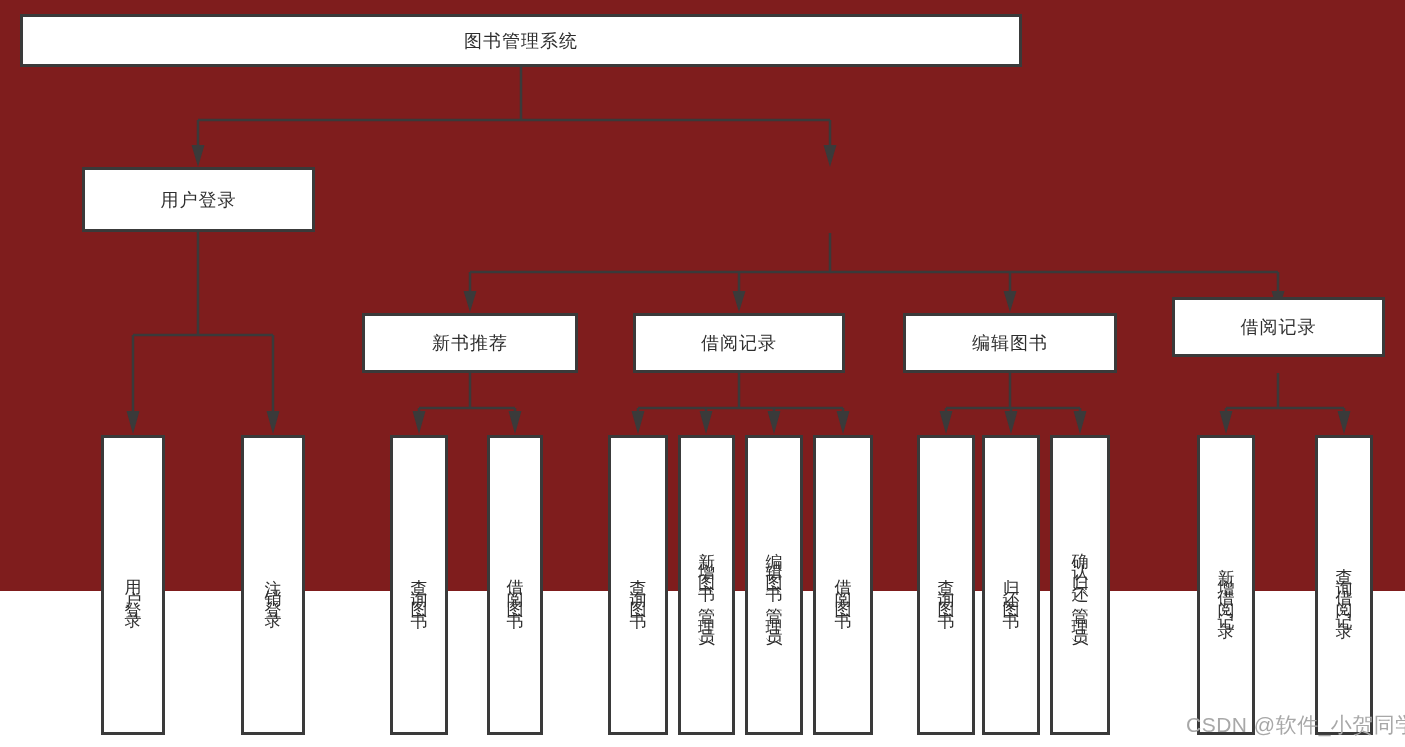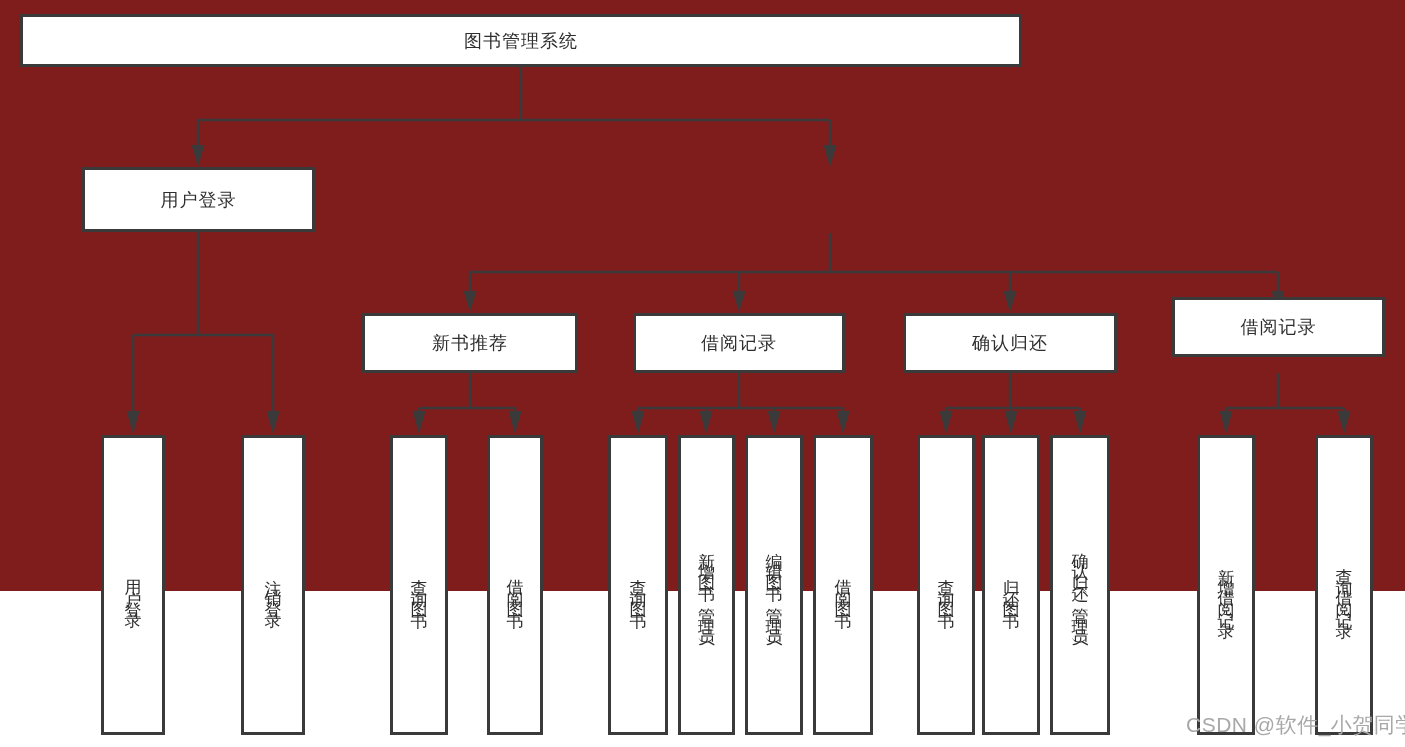--- a/index.html
+++ b/index.html
@@ -104,21 +104,21 @@
       <polygon points="1337.5,411 1350.5,411 1344,434"></polygon>
     </g>
   </svg>
 
   <div class="node h-node" style="left:20px;top:14px;width:1002px;height:53px">图书管理系统</div>
 
   <div class="node h-node" style="left:82px;top:167px;width:233px;height:65px">用户登录</div>
 
   <div class="node h-node" style="left:362px;top:313px;width:216px;height:60px">新书推荐</div>
   <div class="node h-node" style="left:633px;top:313px;width:212px;height:60px">借阅记录</div>
-  <div class="node h-node" style="left:903px;top:313px;width:214px;height:60px">确认归还</div>
+  <div class="node h-node" style="left:903px;top:313px;width:214px;height:60px">编辑图书</div>
   <div class="node h-node" style="left:1172px;top:297px;width:213px;height:60px">借阅记录</div>
 
   <div class="node v-node" style="left:101px;top:435px;width:64px;height:300px">用户登录</div>
   <div class="node v-node" style="left:241px;top:435px;width:64px;height:300px">注销登录</div>
 
   <div class="node v-node" style="left:390px;top:435px;width:58px;height:300px">查询图书</div>
   <div class="node v-node" style="left:487px;top:435px;width:56px;height:300px">借阅图书</div>
 
   <div class="node v-node" style="left:608px;top:435px;width:60px;height:300px">查询图书</div>
   <div class="node v-node" style="left:678px;top:435px;width:57px;height:300px">新增图书（管理员）</div>

